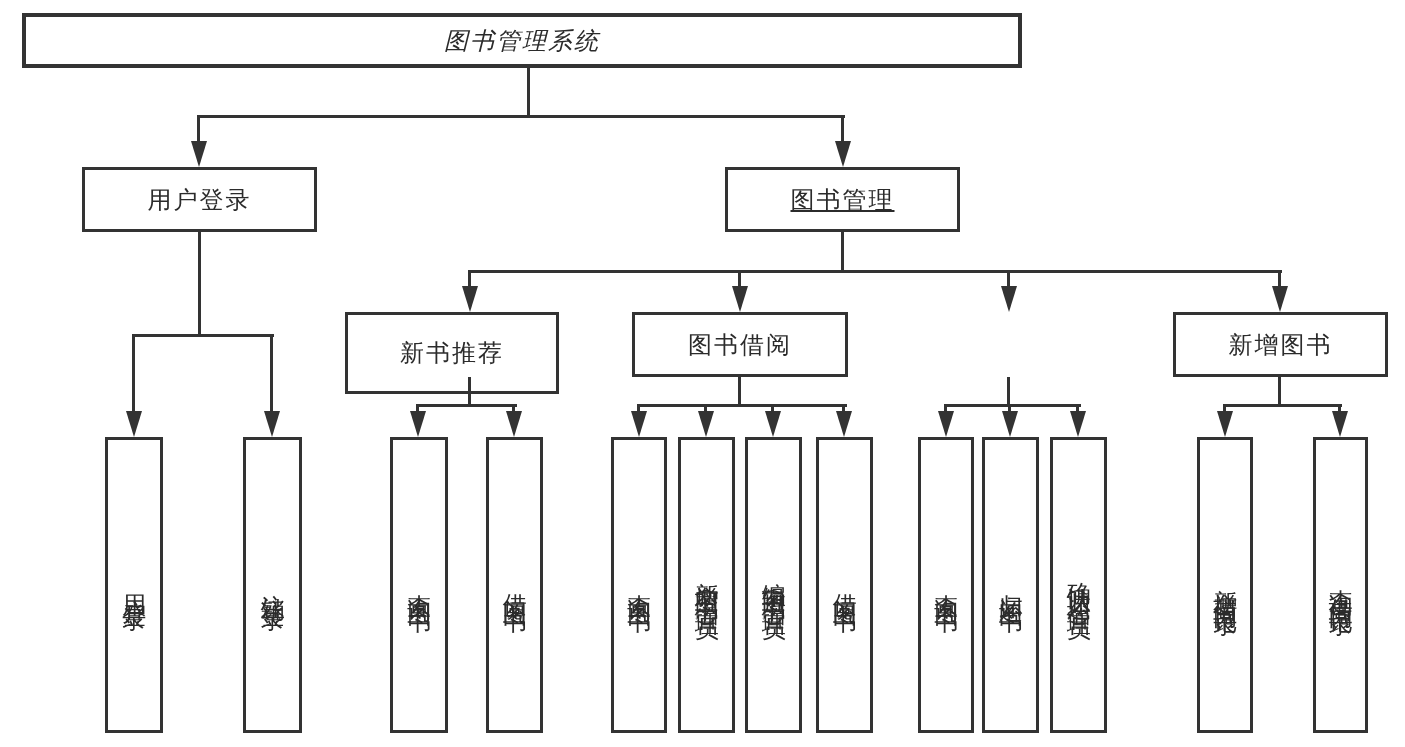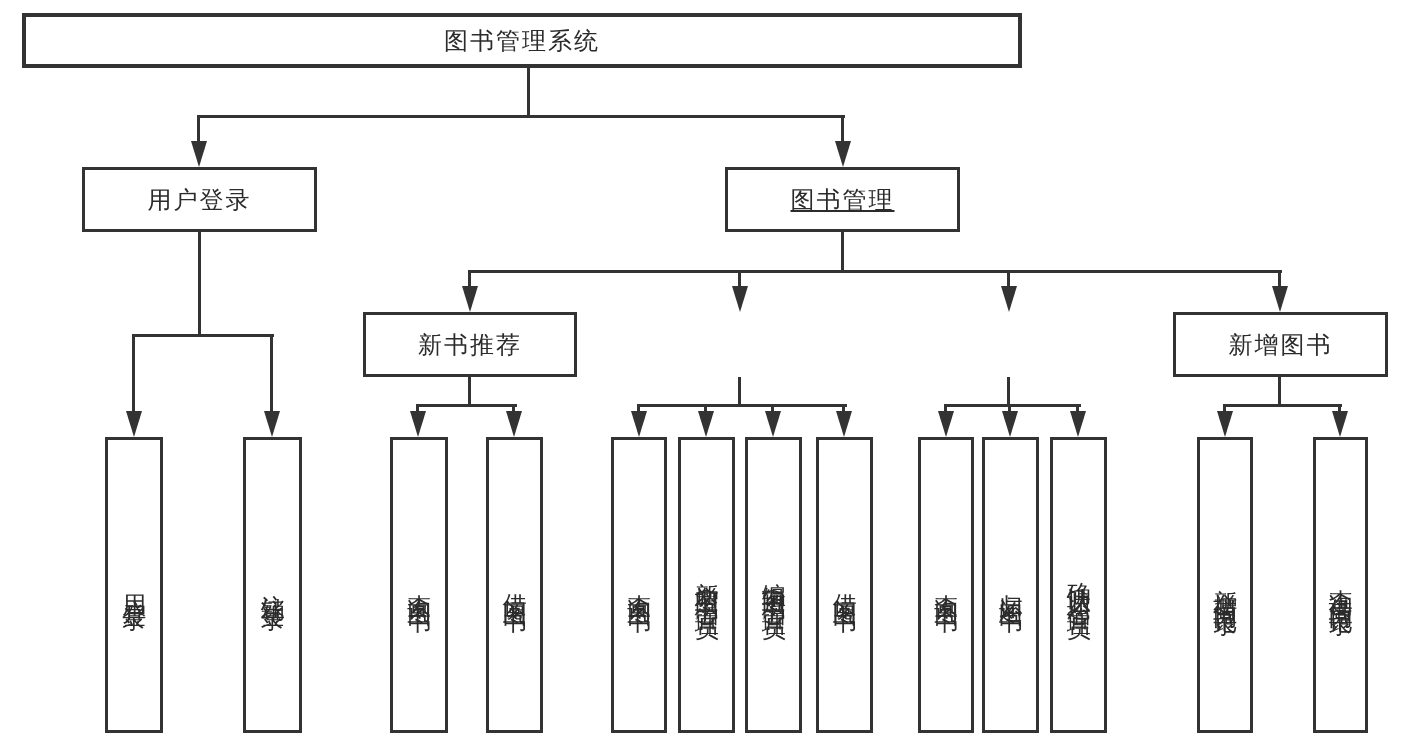--- a/index.html
+++ b/index.html
@@ -27,33 +27,36 @@
   .watermark{
     position:absolute;right:5px;bottom:5px;font-size:20px;color:#b4b4b4;
     z-index:5;letter-spacing:1px;white-space:nowrap;
   }
 </style>
 </head>
 <body>
 
 <div id="stage">
 
-  <div class="box root" style="left:22px;top:13px;width:1000px;height:55px;">
+  <div class="box root" style="left:22px;top:13px;width:1000px;height:55px;font-style:italic;">
     <span class="hlabel">图书管理系统</span>
   </div>
 
   <div class="box" style="left:82px;top:167px;width:235px;height:65px;">
     <span class="hlabel">用户登录</span>
   </div>
   <div class="box" style="left:725px;top:167px;width:235px;height:65px;text-decoration:underline;">
     <span class="hlabel">图书管理</span>
   </div>
 
-  <div class="box" style="left:363px;top:312px;width:214px;height:65px;">
+  <div class="box" style="left:345px;top:312px;width:214px;height:82px;">
     <span class="hlabel">新书推荐</span>
+  </div>
+  <div class="box" style="left:632px;top:312px;width:216px;height:65px;">
+    <span class="hlabel">图书借阅</span>
   </div>
   <div class="box" style="left:1173px;top:312px;width:215px;height:65px;">
     <span class="hlabel">新增图书</span>
   </div>
 
   <div class="box" style="left:105px;top:437px;width:58px;height:296px;">
     <span class="vtext">用户登录</span>
   </div>
   <div class="box" style="left:243px;top:437px;width:59px;height:296px;">
     <span class="vtext">注销登录</span>

